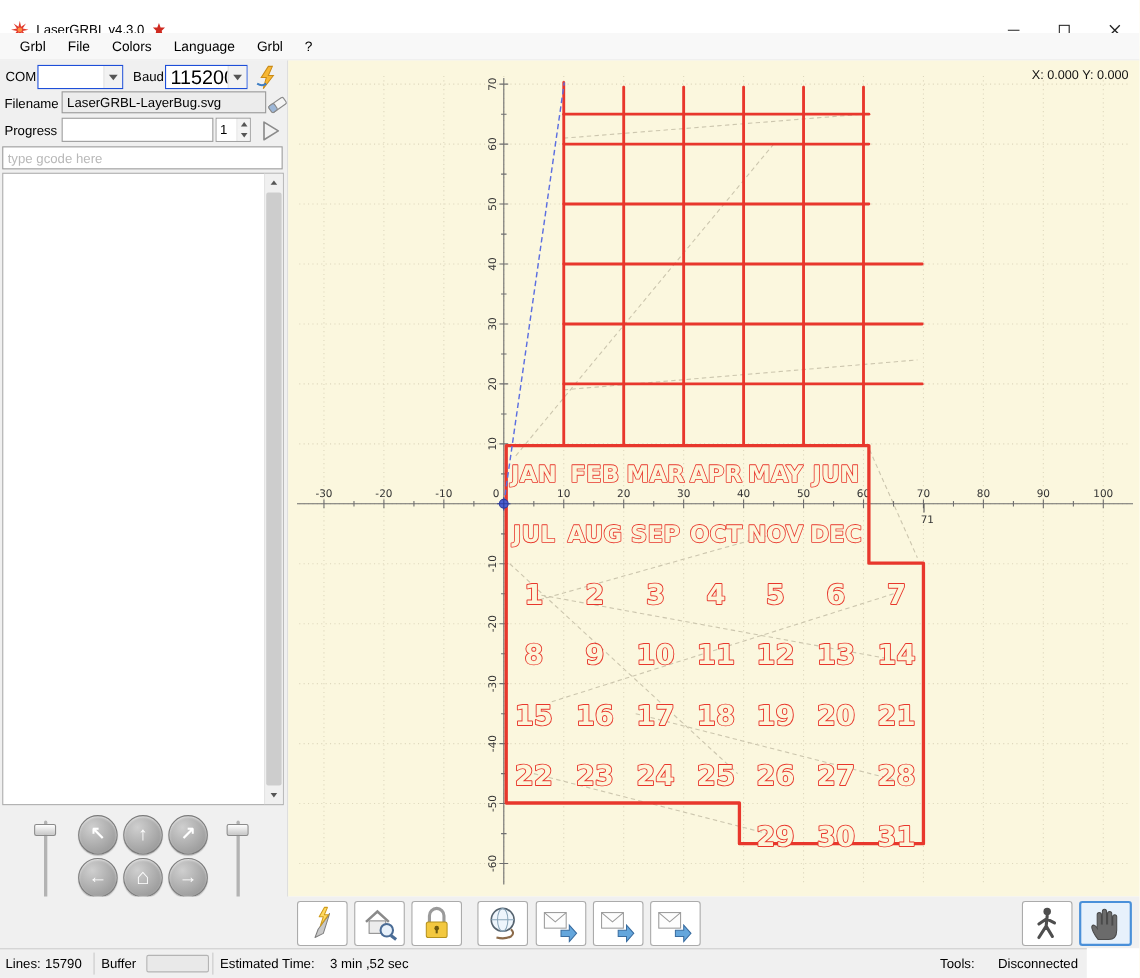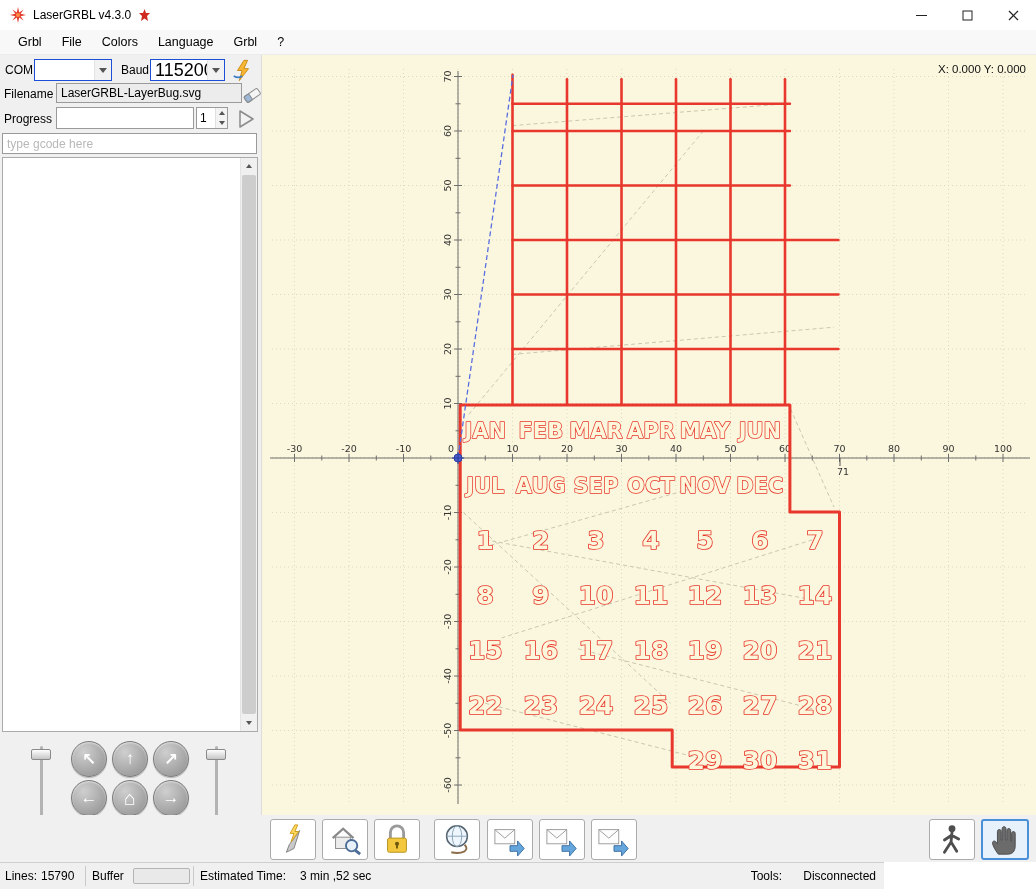--- a/index.html
+++ b/index.html
@@ -1,19 +1,19 @@
 <!DOCTYPE html>
 <html><head>
 <meta charset="utf-8">
 <style>
 *{margin:0;padding:0;box-sizing:border-box}
 html,body{width:1036px;height:889px;overflow:hidden}
 body{font-family:"Liberation Sans","DejaVu Sans",sans-serif;background:#fff;position:relative;font-size:12px;color:#000}
 
-.titlebar{position:absolute;left:0;top:0;width:1036px;height:30px;background:#fff;display:flex;align-items:center}
+.titlebar{position:absolute;left:0;top:12px;width:1036px;height:30px;background:#fff;display:flex;align-items:center}
 .appicon{margin-left:10px;display:flex}
 .title-text{margin-left:7px;font-size:12px}
 .badge{margin-left:8px;display:flex}
 .winbtns{margin-left:auto;display:flex;height:30px}
 .wbtn{width:46px;height:30px;display:flex;align-items:center;justify-content:center;cursor:pointer}
 
 .menubar{position:absolute;left:0;top:30px;width:1036px;height:25px;background:#f8f8f8;display:flex;align-items:center;padding-left:8px;border-bottom:1px solid #ececec}
 .menu-item{padding:5px 10px;font-size:12.5px;cursor:pointer}
 
 .lp{position:absolute;left:0;top:55px;width:262px;height:807px;background:#f0f0f0;border-right:1px solid #dcdcdc}
@@ -43,21 +43,21 @@
 
 .canvas{position:absolute;left:262px;top:55px;width:774px;height:760px;background:#fbf7de}
 #preview-svg{position:absolute;left:0;top:0}
 #preview-svg text{font-family:"DejaVu Sans",sans-serif}
 .coords{position:absolute;right:10px;top:8px;font-size:11.5px;color:#111}
 
 .toolbar{position:absolute;left:0;top:815px;width:1036px;height:47px;background:#f0f0f0}
 .tb-btn{position:absolute;top:4px;width:46px;height:41px;background:#fff;border:1px solid #ababab;border-radius:3px;display:flex;align-items:center;justify-content:center;cursor:pointer}
 .tb-btn.hl{border:2px solid #4a90d9;background:#e7f1fb;width:48px}
 
-.statusbar{position:absolute;left:0;top:862px;width:884px;height:27px;background:#f0f0f0;border-top:1px solid #cecece;font-size:12px}
+.statusbar{position:absolute;left:0;top:862px;width:988px;height:27px;background:#f0f0f0;border-top:1px solid #cecece;font-size:12px}
 .sb-item{position:absolute;top:0;height:26px;line-height:26px;white-space:nowrap}
 .sb-sep{position:absolute;top:3px;height:20px;width:1px;background:#c9c9c9}
 .sb-progress{position:absolute;left:133px;top:5px;width:57px;height:16px;background:#e9e9e9;border:1px solid #b4b4b4;border-radius:2px}
 .link{color:#1e63b4;cursor:pointer}
 </style>
 </head>
 <body>
 
 <div class="titlebar">
   <span class="appicon">

